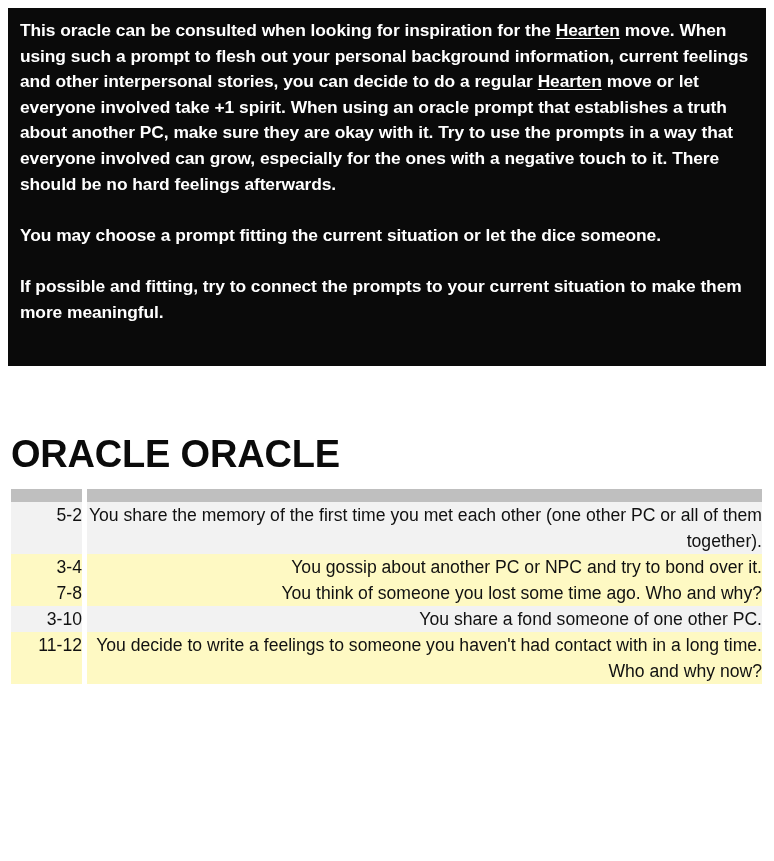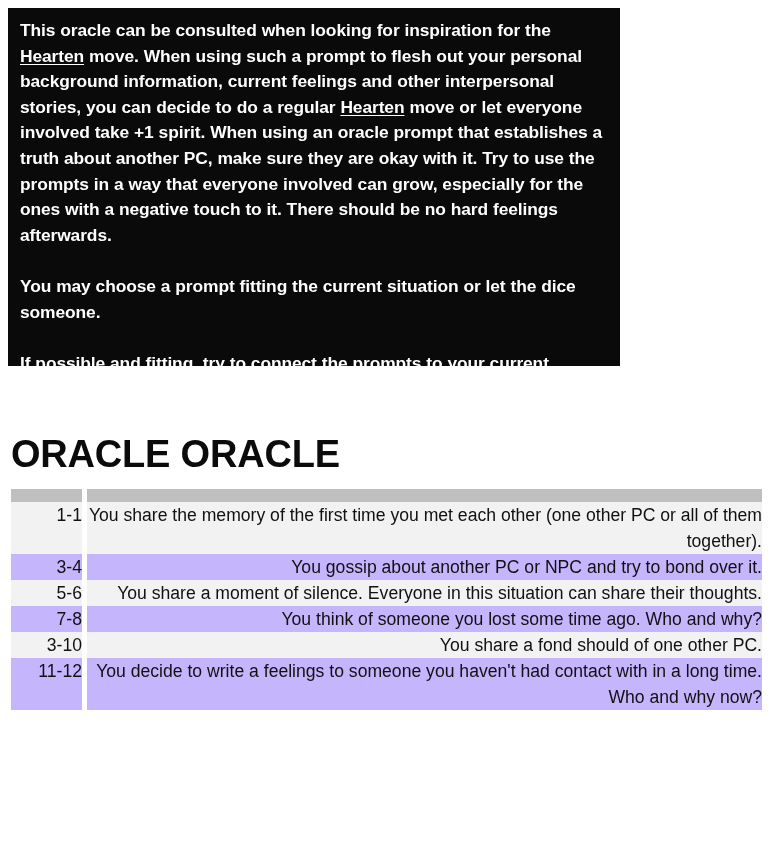--- a/index.html
+++ b/index.html
@@ -15,21 +15,21 @@
     color: #0b0b0b;
     overflow: hidden;
     -webkit-font-smoothing: antialiased;
   }
 
   
   .callout {
     position: absolute;
     left: 8px;
     top: 8px;
-    width: 612px;
+    width: 758px;
     height: 358px;
     background: #0a0a0a;
     box-sizing: border-box;
     padding: 10px 14px 4px 12px;
     overflow: hidden;
   }
   .callout p {
     margin: 0;
     color: #ffffff;
     font-family: "Liberation Sans Narrow", "Liberation Sans", sans-serif;
@@ -82,21 +82,21 @@
 
   .oracle-table tbody td {
     padding: 0;
     vertical-align: top;
     font-family: "Liberation Sans Narrow", "Liberation Sans", sans-serif;
     font-size: 17.6px;
     line-height: 26px;
     color: #111111;
   }
   .oracle-table tbody tr.stripe td { background: #f2f2f2; }
-  .oracle-table tbody tr.plain  td { background: #c4b5fd; }
+  .oracle-table tbody tr.plain  td { background: #fef9c3; }
   .oracle-table tbody td.gap { background: transparent !important; }
 
   .cell-range {
     text-align: right;
     padding: 4px 0 5px 0;
     white-space: nowrap;
   }
   .cell-text {
     text-align: right;
     padding: 4px 8px 5px 9px;
@@ -123,43 +123,38 @@
   </colgroup>
   <thead>
     <tr>
       <td></td>
       <td class="gap"></td>
       <td></td>
     </tr>
   </thead>
   <tbody>
       <tr class="stripe">
-        <td class="cell-range">1-1</td>
+        <td class="cell-range">5-2</td>
         <td class="gap"></td>
         <td class="cell-text">You share the memory of the first time you met each other (one other PC or all of them together).</td>
       </tr>
       <tr class="plain">
         <td class="cell-range">3-4</td>
         <td class="gap"></td>
         <td class="cell-text">You gossip about another PC or NPC and try to bond over it.</td>
-      </tr>
-      <tr class="stripe">
-        <td class="cell-range">5-6</td>
-        <td class="gap"></td>
-        <td class="cell-text">You share a moment of silence. Everyone in this situation can share their thoughts.</td>
       </tr>
       <tr class="plain">
         <td class="cell-range">7-8</td>
         <td class="gap"></td>
         <td class="cell-text">You think of someone you lost some time ago. Who and why?</td>
       </tr>
       <tr class="stripe">
         <td class="cell-range">3-10</td>
         <td class="gap"></td>
-        <td class="cell-text">You share a fond should of one other PC.</td>
+        <td class="cell-text">You share a fond someone of one other PC.</td>
       </tr>
       <tr class="plain">
         <td class="cell-range">11-12</td>
         <td class="gap"></td>
         <td class="cell-text">You decide to write a feelings to someone you haven't had contact with in a long time. Who and why now?</td>
       </tr>
     </tbody>
 </table>
 
 </body></html>

